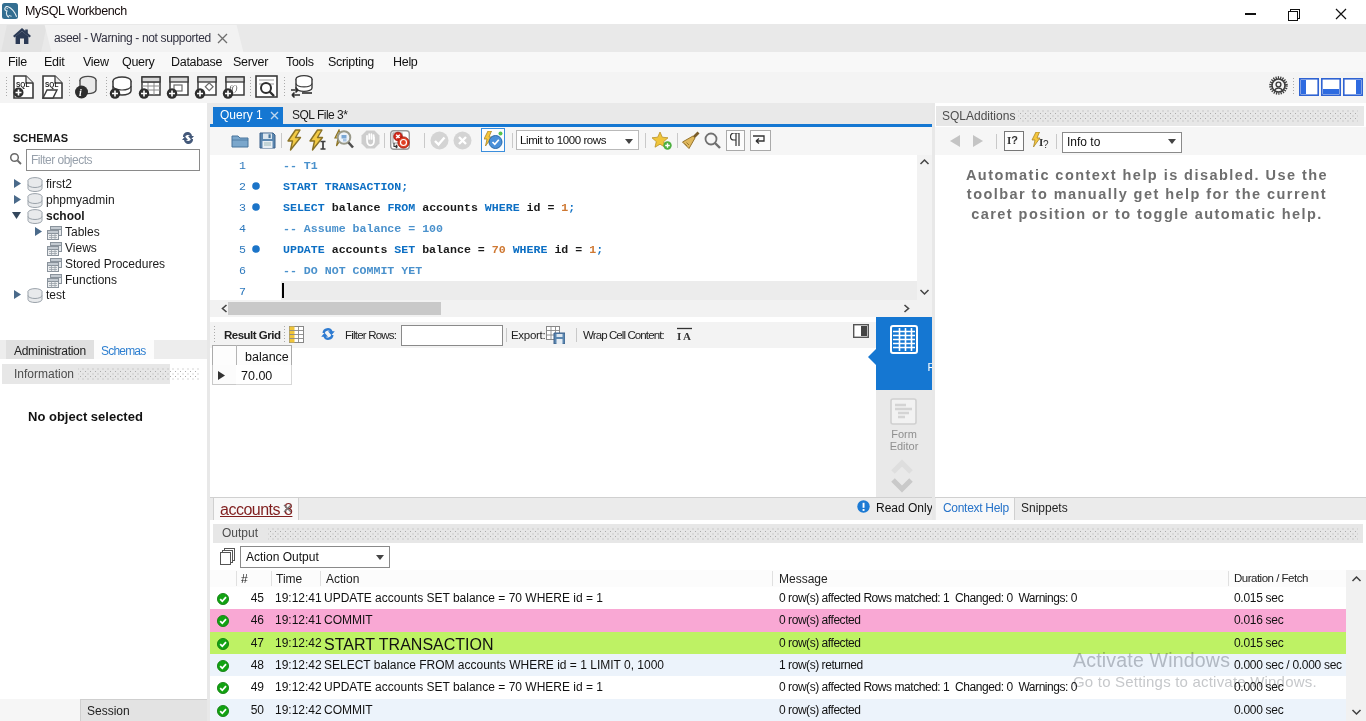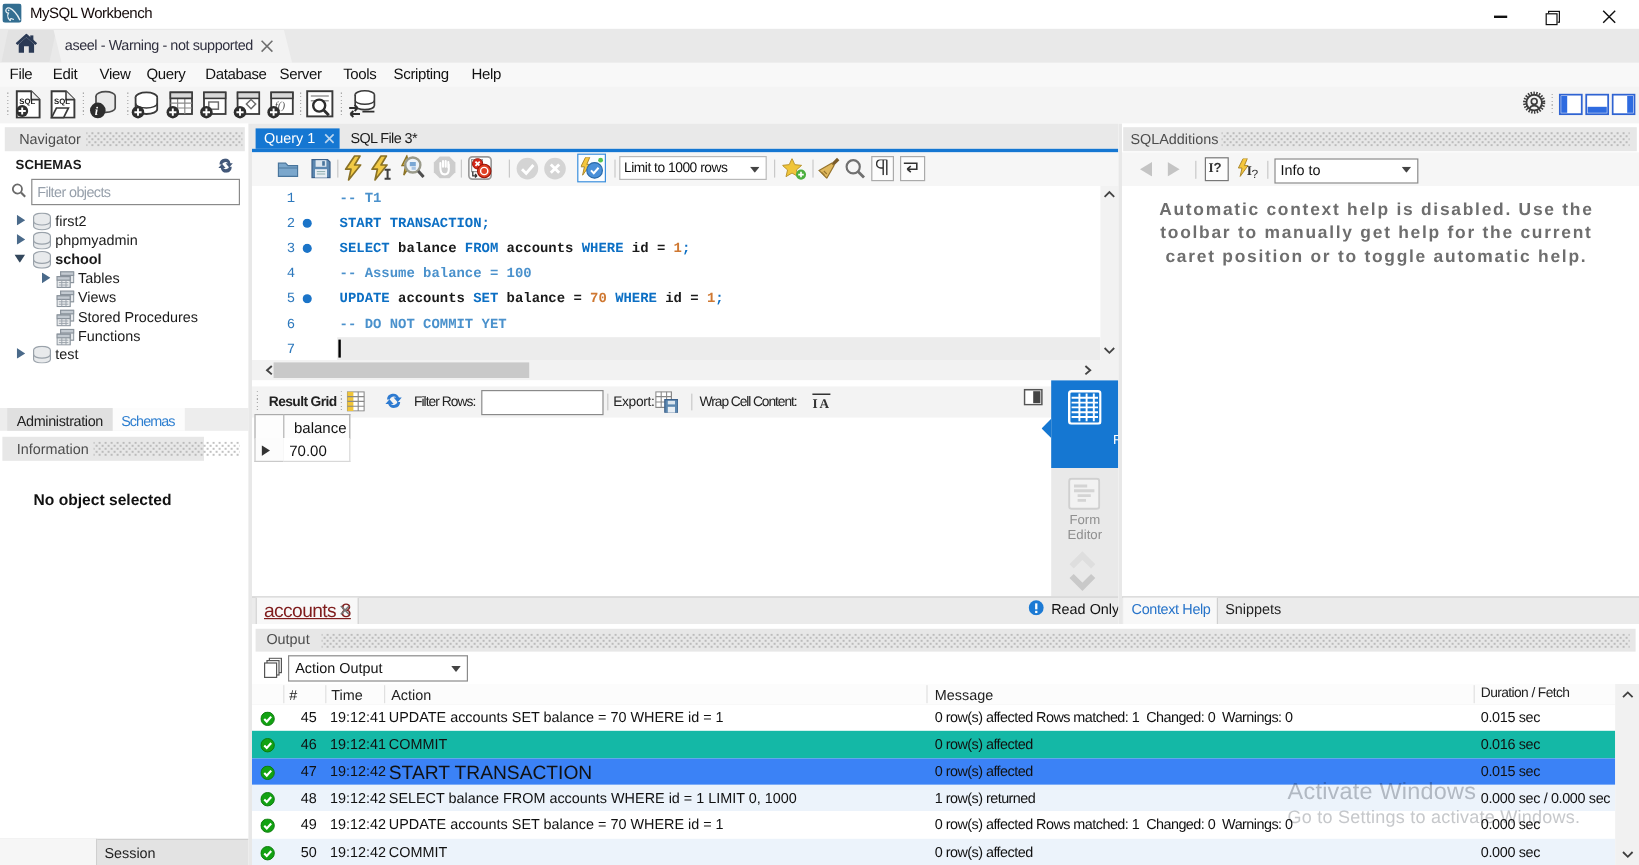--- a/index.html
+++ b/index.html
@@ -160,24 +160,20 @@
         <rect x="0.8" y="0.8" width="18.4" height="16.4" fill="#fff" stroke="#2f63d2" stroke-width="1.6"></rect>
         <rect x="2" y="11" width="16" height="5" fill="#2e6be0"></rect>
       </svg>
 <svg class="abs" style="left:1343px;top:78px;" width="20" height="18">
         <rect x="0.8" y="0.8" width="18.4" height="16.4" fill="#fff" stroke="#2f63d2" stroke-width="1.6"></rect>
         <rect x="13" y="2" width="5" height="14" fill="#2e6be0"></rect>
       </svg>
 </div>
 
 <div class="abs" style="left:0;top:103px;width:207px;height:618px;background:#fff;"></div>
-<div class="abs hdr" style="left:4px;top:106px;width:200px;height:20px;">
-      <span style="position:absolute;left:12px;top:3px;">Navigator</span>
-      <div class="abs dots" style="left:68px;top:4px;width:130px;height:12px;"></div>
-    </div>
 <div class="abs" style="left:13px;top:132px;font-size:11px;font-weight:bold;color:#1a1a1a;">SCHEMAS</div>
 <svg class="abs" style="left:181px;top:132px;" width="14" height="12">
       <path d="M2 5 A4.5 4.5 0 0 1 11 4 L13 4 L10 7.5 L7 4 L9 4 A3 3 0 0 0 4 5 Z" fill="#44597a"></path>
       <path d="M12 7 A4.5 4.5 0 0 1 3 8 L1 8 L4 4.5 L7 8 L5 8 A3 3 0 0 0 10 7 Z" fill="#44597a"></path>
     </svg>
 <svg class="abs" style="left:9px;top:152px;" width="14" height="14">
       <circle cx="5.5" cy="5.5" r="3.8" fill="none" stroke="#6a6a6a" stroke-width="1.5"></circle>
       <path d="M8.5 8.5 L12 12" stroke="#6a6a6a" stroke-width="1.8"></path>
     </svg>
 <div class="abs" style="left:26px;top:149px;width:172px;height:20px;background:#fff;border:1px solid #8a8a8a;"></div>
@@ -577,32 +573,32 @@
           <svg style="position:absolute;left:7px;top:5.5px;" width="13" height="13">
             <circle cx="6" cy="6" r="5.6" fill="#12a212" stroke="#0b7a0b" stroke-width="0.8"></circle>
             <path d="M3.2 6.2 L5.3 8.3 L9 4.2" stroke="#fff" stroke-width="1.8" fill="none"></path>
           </svg>
           <div style="position:absolute;left:26px;top:4px;width:28px;text-align:right;font-size:12px;color:#111;">45</div>
           <div style="position:absolute;left:65px;top:4px;font-size:12px;color:#111;">19:12:41</div>
           <div style="position:absolute;left:114px;top:4px;white-space:pre;font-size:12px;color:#111;">UPDATE accounts SET balance = 70 WHERE id = 1</div>
           <div style="position:absolute;left:569px;top:4px;white-space:pre;font-size:12px;letter-spacing:-0.45px;color:#111;">0 row(s) affected Rows matched: 1  Changed: 0  Warnings: 0</div>
           <div style="position:absolute;left:1024px;top:4px;white-space:pre;font-size:12px;letter-spacing:-0.3px;color:#111;">0.015 sec</div>
         </div>
-        <div class="abs" style="left:210px;top:609px;width:1136px;height:23px;background:#14b8a6;">
+        <div class="abs" style="left:210px;top:609px;width:1136px;height:23px;background:#f9a8d4;">
           <svg style="position:absolute;left:7px;top:5.5px;" width="13" height="13">
             <circle cx="6" cy="6" r="5.6" fill="#12a212" stroke="#0b7a0b" stroke-width="0.8"></circle>
             <path d="M3.2 6.2 L5.3 8.3 L9 4.2" stroke="#fff" stroke-width="1.8" fill="none"></path>
           </svg>
           <div style="position:absolute;left:26px;top:4px;width:28px;text-align:right;font-size:12px;color:#111;">46</div>
           <div style="position:absolute;left:65px;top:4px;font-size:12px;color:#111;">19:12:41</div>
           <div style="position:absolute;left:114px;top:4px;white-space:pre;font-size:12px;color:#111;">COMMIT</div>
           <div style="position:absolute;left:569px;top:4px;white-space:pre;font-size:12px;letter-spacing:-0.45px;color:#111;">0 row(s) affected</div>
           <div style="position:absolute;left:1024px;top:4px;white-space:pre;font-size:12px;letter-spacing:-0.3px;color:#111;">0.016 sec</div>
         </div>
-        <div class="abs" style="left:210px;top:632px;width:1136px;height:22px;background:#3b82f6;">
+        <div class="abs" style="left:210px;top:632px;width:1136px;height:22px;background:#bef264;">
           <svg style="position:absolute;left:7px;top:5.5px;" width="13" height="13">
             <circle cx="6" cy="6" r="5.6" fill="#12a212" stroke="#0b7a0b" stroke-width="0.8"></circle>
             <path d="M3.2 6.2 L5.3 8.3 L9 4.2" stroke="#fff" stroke-width="1.8" fill="none"></path>
           </svg>
           <div style="position:absolute;left:26px;top:4px;width:28px;text-align:right;font-size:12px;color:#111;">47</div>
           <div style="position:absolute;left:65px;top:4px;font-size:12px;color:#111;">19:12:42</div>
           <div style="position:absolute;left:114px;top:4px;white-space:pre;font-size:16px;color:#111;">START TRANSACTION</div>
           <div style="position:absolute;left:569px;top:4px;white-space:pre;font-size:12px;letter-spacing:-0.45px;color:#111;">0 row(s) affected</div>
           <div style="position:absolute;left:1024px;top:4px;white-space:pre;font-size:12px;letter-spacing:-0.3px;color:#111;">0.015 sec</div>
         </div>

